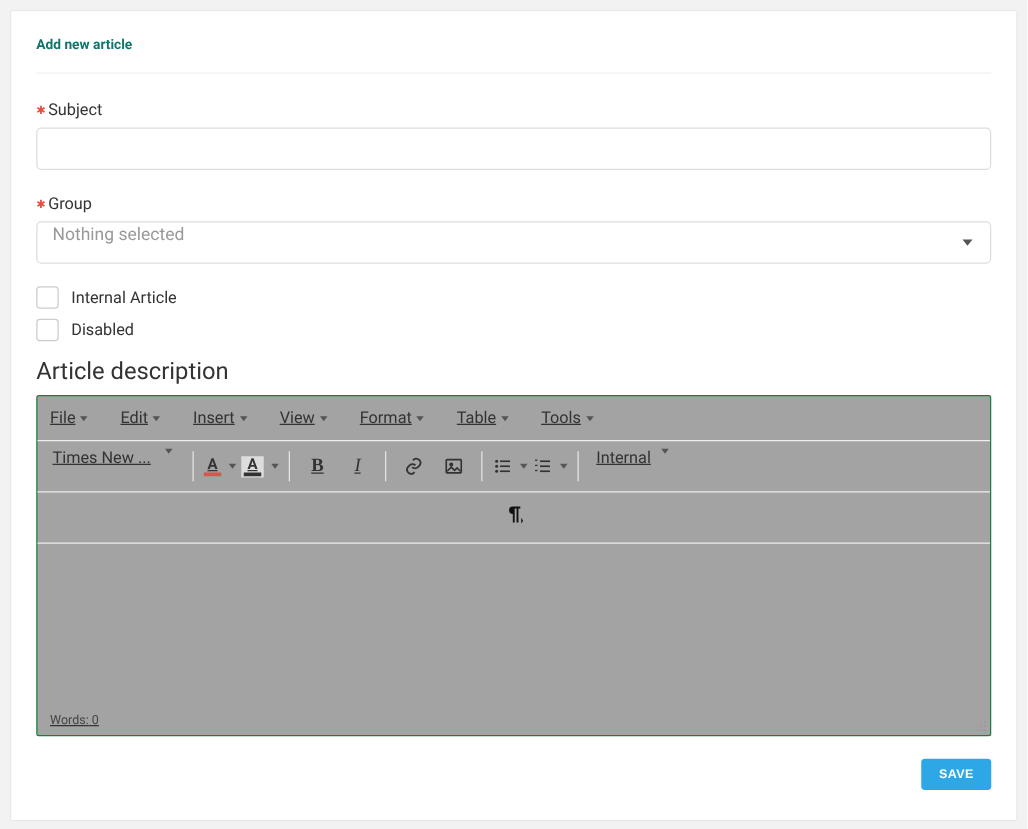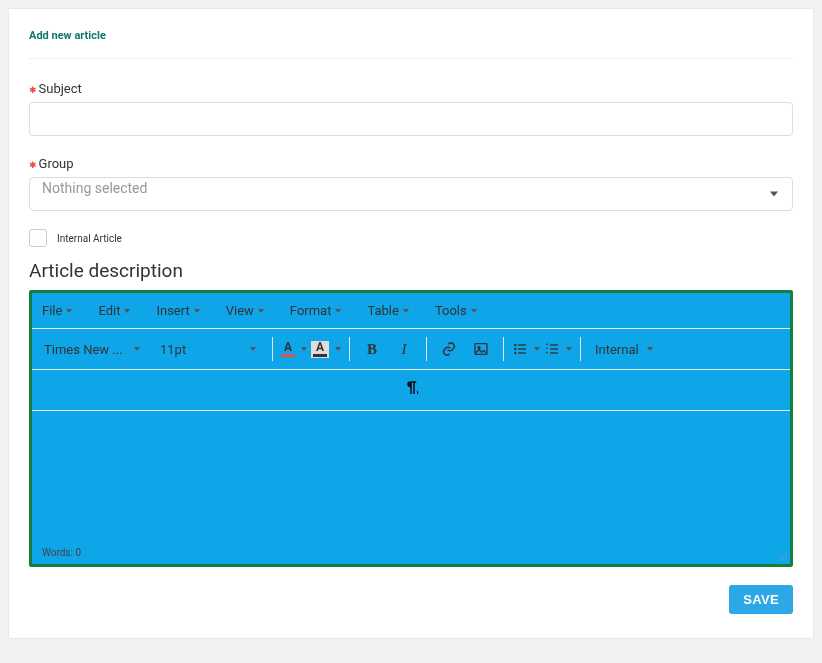--- a/index.html
+++ b/index.html
@@ -79,33 +79,34 @@
     margin-bottom: 8px;
   }
   .check-row .box {
     width: 18px; height: 18px;
     border: 1px solid #ccc;
     border-radius: 3px;
     background: #fff;
     margin-right: 10px;
   }
   .check-row .lbl {
-    font-size: 10px;
+    font-size: 13px;
     color: #333;
   }
   .section-label {
     font-size: 19px;
     font-weight: 400;
     color: #333;
     margin: 12px 0 8px 0;
   }
   .editor {
-    border: 3px solid #15803d;
+    border: 1px solid #15803d;
     border-radius: 2px;
-    background: #0ea5e9;
+    background: #a3a3a3;
+    text-decoration: underline;
   }
   .menubar {
     display: flex;
     padding: 8px 6px;
     border-bottom: 1px solid #eee;
     gap: 18px;
   }
   .menubar .mitem {
     font-size: 13px;
     color: #333;
@@ -125,21 +126,21 @@
   .toolbar {
     display: flex;
     flex-wrap: wrap;
     align-items: center;
     padding: 6px 4px;
     border-bottom: 1px solid #eee;
     gap: 4px;
   }
   .tool-select {
     display: flex;
-    align-items: center;
+    align-items: flex-start;
     justify-content: space-between;
     height: 28px;
     padding: 0 8px;
     font-size: 13px;
     color: #333;
     cursor: pointer;
     gap: 8px;
     border-radius: 3px;
   }
   .tool-select.font { width: 112px; }
@@ -214,21 +215,21 @@
     display: flex;
     justify-content: flex-end;
     margin-top: 18px;
   }
   .save-btn {
     background: #2da7e6;
     color: #fff;
     border: none;
     border-radius: 3px;
     padding: 7px 14px;
-    font-size: 13px;
+    font-size: 10px;
     font-weight: 600;
     letter-spacing: 0.3px;
     cursor: pointer;
   }
 </style>
 </head>
 <body>
 
 <div class="card">
   <div class="page-title">Add new article</div>
@@ -244,20 +245,24 @@
   </div>
   <div class="select-box">
     <span>Nothing selected</span>
     <span class="caret"></span>
   </div>
 
   <div class="check-row">
     <span class="box"></span>
     <span class="lbl">Internal Article</span>
   </div>
+  <div class="check-row">
+    <span class="box"></span>
+    <span class="lbl">Disabled</span>
+  </div>
 
   <div class="section-label">Article description</div>
 
   <div class="editor">
     <div class="menubar">
       <div class="mitem">
           <span>File</span>
           <span class="dd-caret"></span>
         </div>
       <div class="mitem">
@@ -282,24 +287,20 @@
         </div>
       <div class="mitem">
           <span>Tools</span>
           <span class="dd-caret"></span>
         </div>
     </div>
 
     <div class="toolbar">
       <div class="tool-select font">
         <span>Times New ...</span>
-        <span class="dd-caret"></span>
-      </div>
-      <div class="tool-select size">
-        <span>11pt</span>
         <span class="dd-caret"></span>
       </div>
 
       <span class="divider"></span>
 
       <div class="split">
         <span class="color-a">
             <span>A</span>
             <span class="underline"></span>
           </span>

